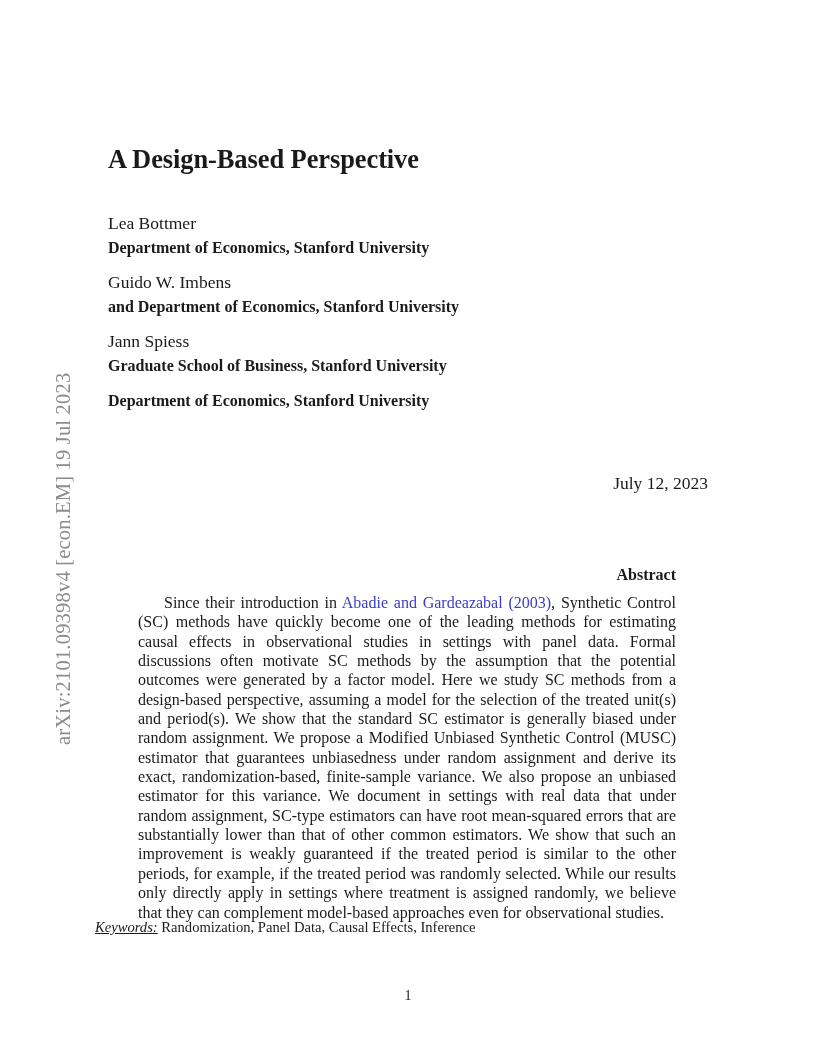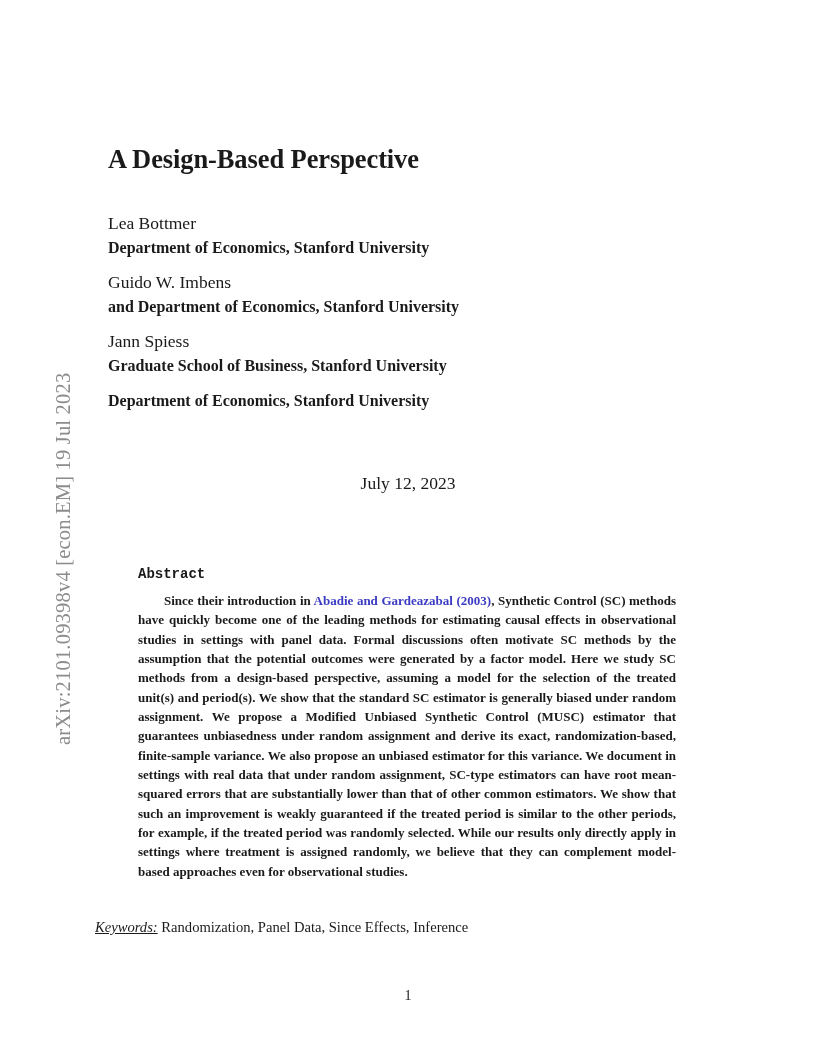--- a/index.html
+++ b/index.html
@@ -79,45 +79,43 @@
     font-size: 16px;
     line-height: 23.5px;
     font-weight: bold;
   }
 
   .date-line {
     position: absolute;
     left: 108px;
     top: 473px;
     width: 600px;
-    text-align: center;
+    text-align: right;
     font-size: 17.5px;
   }
 
   
   .abstract-wrap {
     position: absolute;
     left: 138px;
     top: 566px;
     width: 538px;
   }
   .abstract-heading {
-    text-align: left;
-    font-size: 14px;
+    text-align: right;
+    font-size: 16px;
     font-weight: bold;
     margin-bottom: 9px;
-    font-family: Liberation Mono, monospace;
   }
   .abstract-body {
-    font-size: 13px;
+    font-size: 16px;
     line-height: 19.35px;
     text-align: justify;
     text-indent: 26px;
     hyphens: none;
-    font-weight: bold;
   }
   .cite-link {
     color: #3b3bc4;
     text-decoration: none;
   }
 
   .keywords-line {
     position: absolute;
     left: 95px;
     top: 917px;
@@ -173,17 +171,17 @@
 
   </div>
 
   <div class="date-line">July 12, 2023</div>
 
   <div class="abstract-wrap">
     <div class="abstract-heading">Abstract</div>
     <div class="abstract-body"><span>Since their introduction in </span><a href="#" class="cite-link">Abadie and Gardeazabal (2003)</a><span>, Synthetic Control (SC) methods have quickly become one of the leading methods for estimating causal effects in observational studies in settings with panel data. Formal discussions often motivate SC methods by the assumption that the potential outcomes were generated by a factor model. Here we study SC methods from a design-based perspective, assuming a model for the selection of the treated unit(s) and period(s). We show that the standard SC estimator is generally biased under random assignment. We propose a Modified Unbiased Synthetic Control (MUSC) estimator that guarantees unbiasedness under random assignment and derive its exact, randomization-based, finite-sample variance. We also propose an unbiased estimator for this variance. We document in settings with real data that under random assignment, SC-type estimators can have root mean-squared errors that are substantially lower than that of other common estimators. We show that such an improvement is weakly guaranteed if the treated period is similar to the other periods, for example, if the treated period was randomly selected. While our results only directly apply in settings where treatment is assigned randomly, we believe that they can complement model-based approaches even for observational studies.</span></div>
   </div>
 
-  <div class="keywords-line"><span class="keywords-label">Keywords:</span><span> Randomization, Panel Data, Since Effects, Inference</span></div>
+  <div class="keywords-line"><span class="keywords-label">Keywords:</span><span> Randomization, Panel Data, Causal Effects, Inference</span></div>
 
   <div class="page-number">1</div>
 
 </div>
 
 </body></html>

